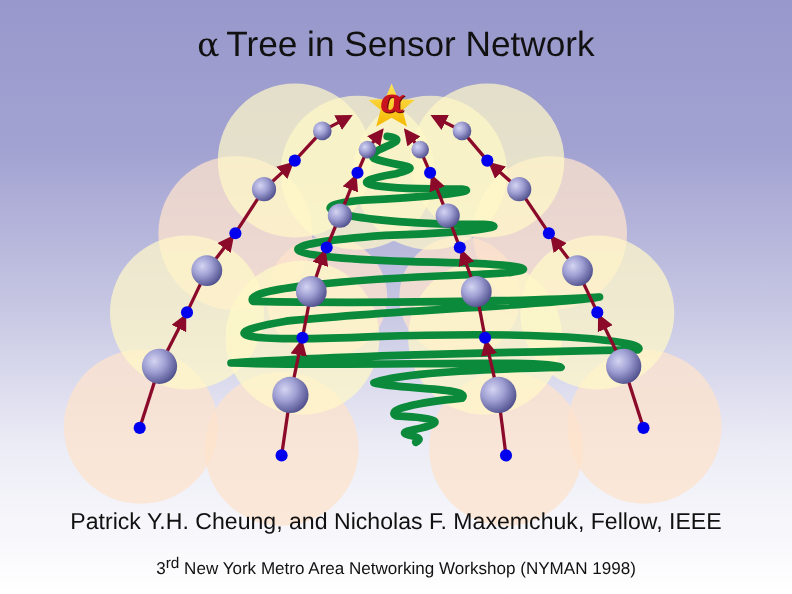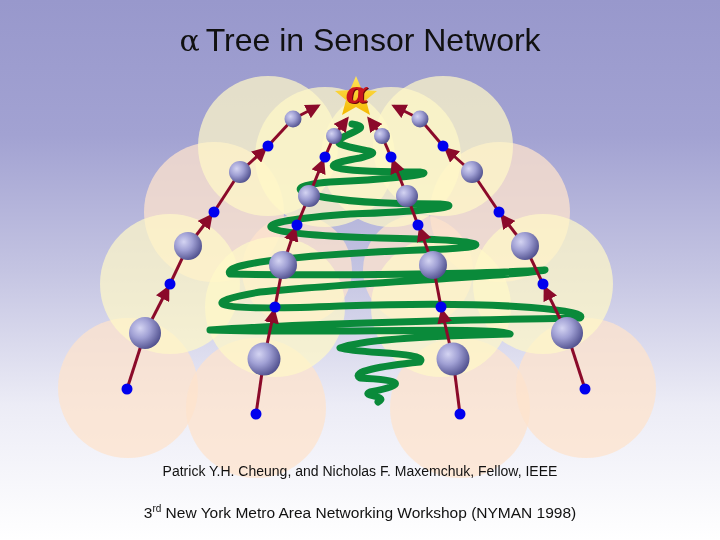--- a/index.html
+++ b/index.html
@@ -9,27 +9,27 @@
     background: linear-gradient(to bottom, #9898cc 0%, #a2a2d2 25%, #c4c4e2 50%, #ececf6 75%, #ffffff 100%);
   }
   .title {
     position:absolute; left:0; top:22px; width:720px; text-align:center;
     font-size:32px; color:#111; letter-spacing:0px;
   }
   .title .alpha { font-family:"DejaVu Serif", serif; font-size:30px; margin-right:6px; }
   svg.diagram { position:absolute; left:0; top:0; }
   .authors {
     position:absolute; left:0; top:463px; width:720px; text-align:center;
-    font-size:14px; color:#111;
+    font-size:21px; color:#111;
   }
   .venue {
     position:absolute; left:0; top:503px; width:720px; text-align:center;
     font-size:15.5px; color:#111;
   }
-  .venue sup { font-size:10px; vertical-align:6px; }
+  .venue sup { font-size:14px; vertical-align:6px; }
 </style>
 </head>
 <body>
 
 <div class="slide">
 
   <div class="title">
     <span class="alpha">α</span><span>Tree in Sensor Network</span>
   </div>
 

